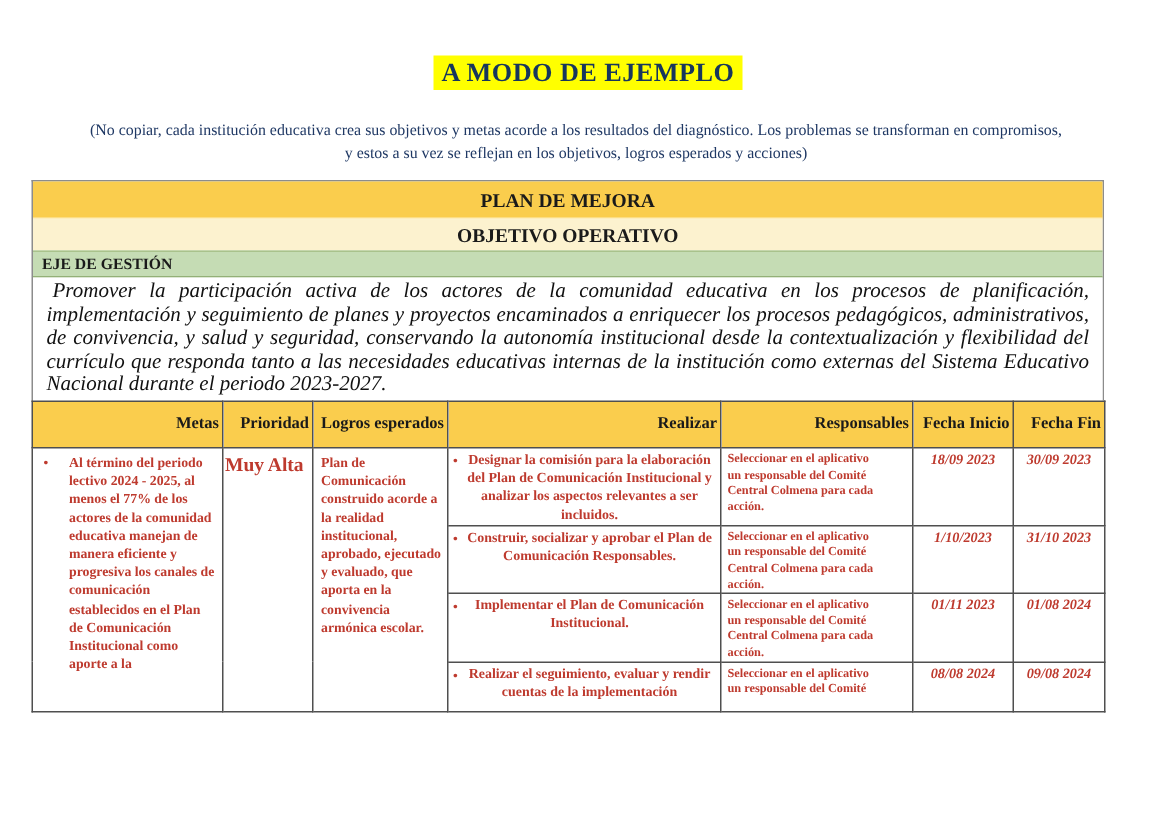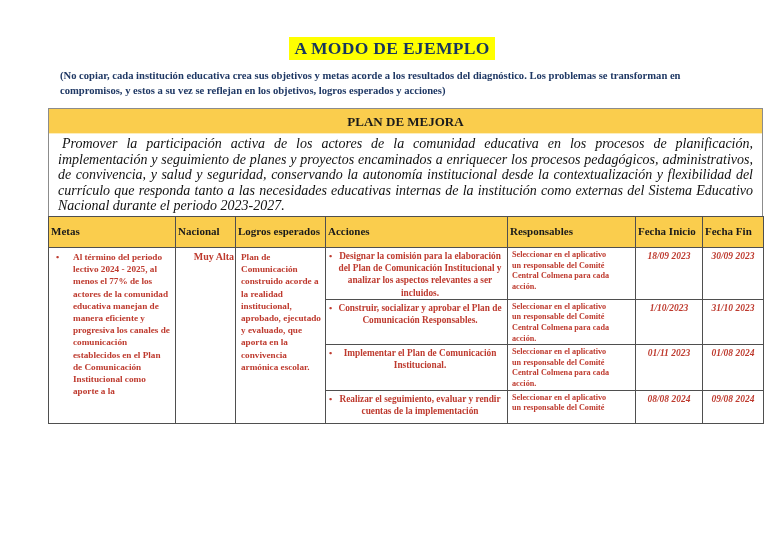--- a/index.html
+++ b/index.html
@@ -20,31 +20,31 @@
     font-size: 17.5px;
     font-weight: 700;
     letter-spacing: 0.3px;
     padding: 1px 5px;
     line-height: 21px;
     margin-left: 16px;
   }
 
   
   .note {
-    margin: 8px auto 0 auto;
+    margin: 20px auto 0 auto;
     max-width: 648px;
-    text-align: left;
+    text-align: center;
     color: #1F3864;
-    font-weight: 700;
+    font-weight: 400;
     font-size: 10.6px;
     line-height: 15px;
   }
 
   
-  .doc { margin: 10px 15px 0 48px; width: 715px; }
+  .doc { margin: 10px 15px 0 21px; width: 715px; }
   .upper { width: 715px; border: 1px solid #8c8c8c; border-bottom: none; }
 
   .band { width: 100%; font-weight: 700; color: #1a1a1a; }
   .band-gold {
     background: #FACD4D;
     text-align: center; font-size: 13px; line-height: 25px; height: 25px;
     border-bottom: 1px solid #fdeebc;
   }
   .band-cream {
     background: #FCF2CF;
@@ -79,33 +79,33 @@
     border: 1px solid #4f4f4f;
     vertical-align: top;
     overflow: hidden;
   }
   table.grid th {
     background: #FACD4D;
     color: #1a1a1a;
     font-size: 11px;
     font-weight: 700;
     line-height: 13.5px;
-    text-align: left;
+    text-align: right;
     vertical-align: middle;
     padding: 1px 2px;
     height: 31px;
   }
   td { color: #BE3A2E; font-weight: 700; }
 
   .metas-cell { padding: 3px 3px 0 7px; }
   .metas-flex { display: flex; }
   .metas-flex .blt { width: 17px; flex: none; font-size: 9px; line-height: 12.2px; }
   .metas-flex .txt { flex: 1; font-size: 9.2px; line-height: 12.2px; }
 
-  .prio-cell { text-align: right; font-size: 10px; padding-top: 3px; }
+  .prio-cell { text-align: left; font-size: 13px; padding-top: 3px; }
 
   .logros-cell { padding: 3px 3px 0 5px; font-size: 9.2px; line-height: 12.2px; }
 
   .accion-cell { padding: 2px 3px 0 3px; }
   .accion-flex { display: flex; }
   .accion-flex .blt { width: 7px; flex: none; font-size: 9px; line-height: 12.2px; }
   .accion-flex .txt { flex: 1; font-size: 9.3px; line-height: 12.2px; text-align: center; }
 
   .resp-cell { padding: 2px 20px 0 4px; font-size: 8.2px; line-height: 10.6px; }
 
@@ -119,39 +119,41 @@
   <div class="banner-row">
     <span class="banner">A MODO DE EJEMPLO</span>
   </div>
 
   <p class="note">(No copiar, cada institución educativa crea sus objetivos y metas acorde a los resultados del diagnóstico. Los problemas se transforman en compromisos, y estos a su vez se reflejan en los objetivos, logros esperados y acciones)</p>
 
   <div class="doc">
 
     <div class="upper">
       <div class="band band-gold">PLAN DE MEJORA</div>
+      <div class="band band-cream">OBJETIVO OPERATIVO</div>
+      <div class="band band-green">EJE DE GESTIÓN</div>
       <div class="objective">Promover la participación activa de los actores de la comunidad educativa en los procesos de planificación, implementación y seguimiento de planes y proyectos encaminados a enriquecer los procesos pedagógicos, administrativos, de convivencia, y salud y seguridad, conservando la autonomía institucional desde la contextualización y flexibilidad del currículo que responda tanto a las necesidades educativas internas de la institución como externas del Sistema Educativo Nacional durante el periodo 2023-2027.</div>
     </div>
 
     <table class="grid">
       <colgroup>
         <col style="width:127px">
           <col style="width:60px">
           <col style="width:90px">
         <col style="width:182px">
           <col style="width:128px">
           <col style="width:67px">
           <col style="width:61px">
       </colgroup>
       <thead>
         <tr>
           <th>Metas</th>
-          <th>Nacional</th>
+          <th>Prioridad</th>
           <th>Logros esperados</th>
-          <th>Acciones</th>
+          <th>Realizar</th>
           <th>Responsables</th>
           <th>Fecha Inicio</th>
           <th>Fecha Fin</th>
         </tr>
       </thead>
       <tbody>
         <tr style="height:46px">
           <td class="metas-cell" rowspan="4">
             <div class="metas-flex">
               <span class="blt">•</span>

